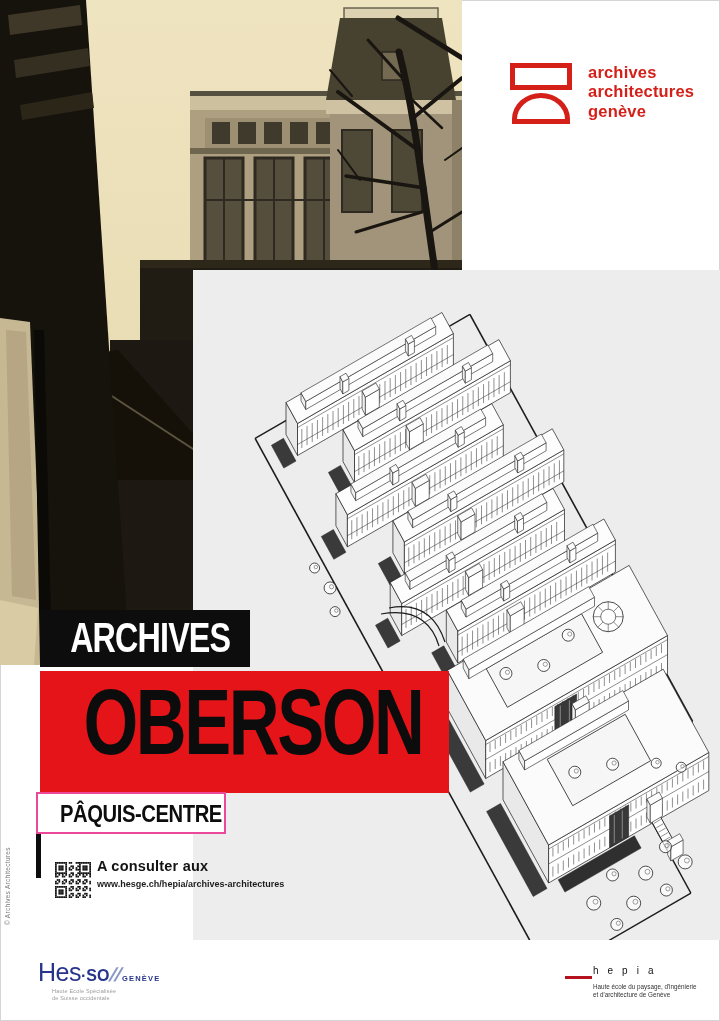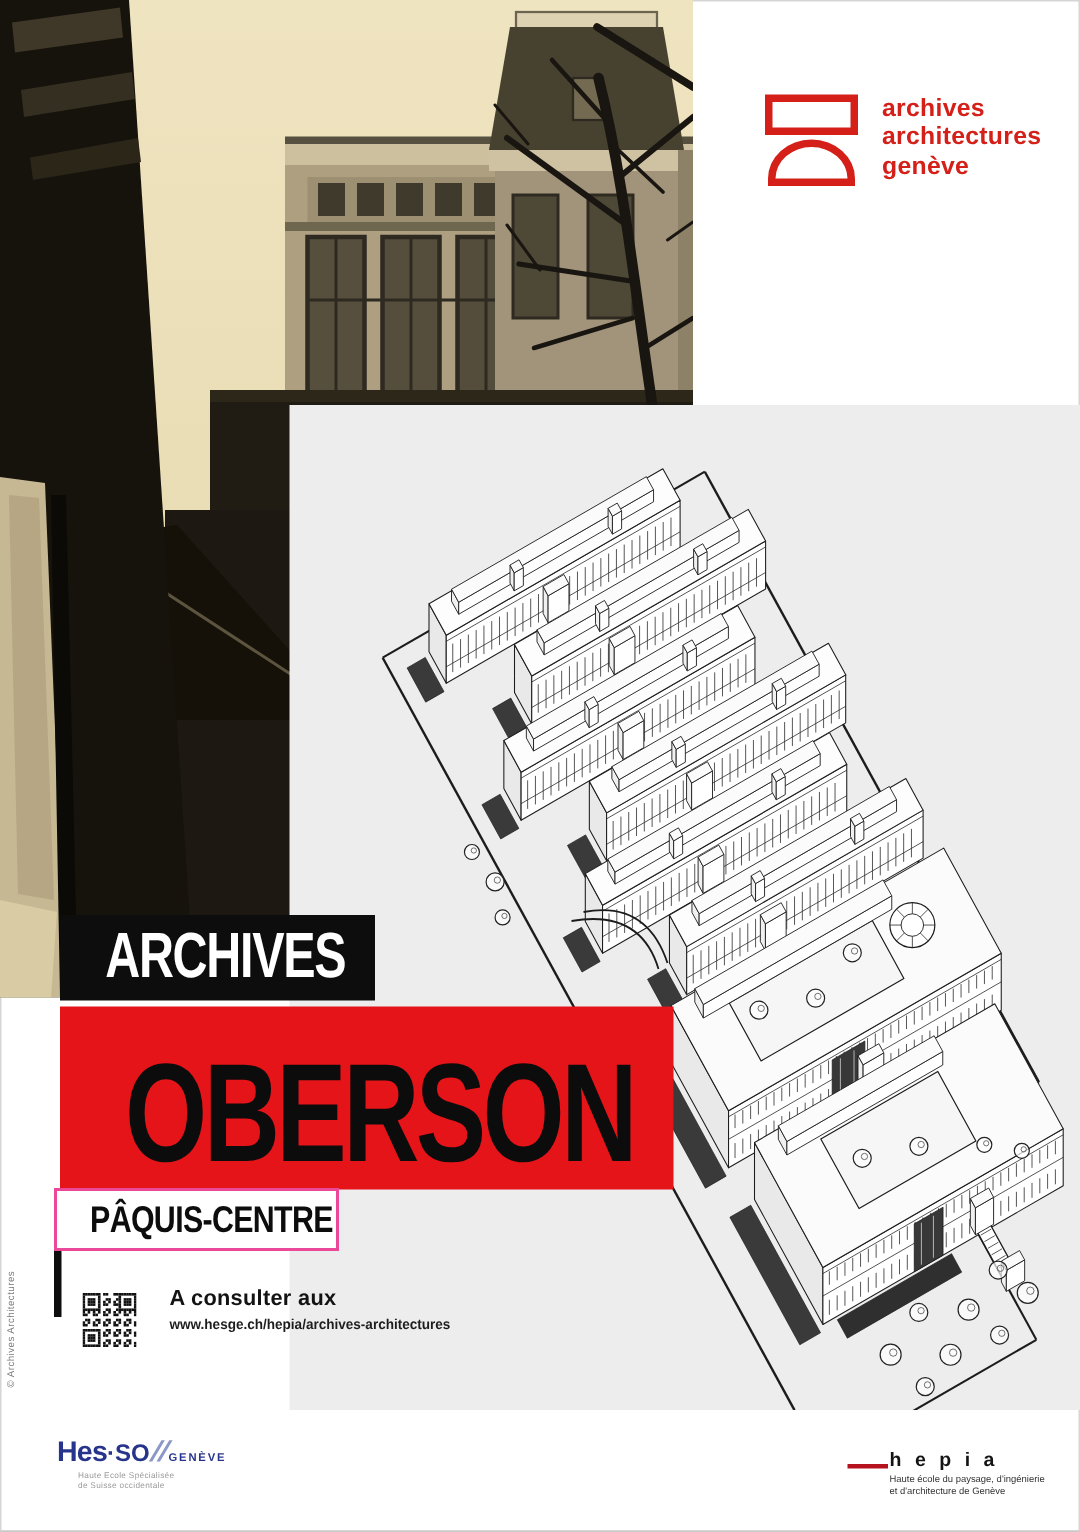--- a/index.html
+++ b/index.html
@@ -15,45 +15,45 @@
   .brand-rect{position:absolute;left:2px;top:3px;width:52px;height:17px;border:5px solid #d42019;}
   .brand-arch{position:absolute;left:4px;top:33px;width:48px;height:21px;border:5px solid #d42019;
     border-radius:29px 29px 0 0 / 26px 26px 0 0;}
   .brand-text{position:absolute;left:80px;top:3px;color:#d42019;font-size:16.5px;font-weight:700;
     line-height:1.17;letter-spacing:.2px;white-space:nowrap;}
   
   .kicker{position:absolute;left:40px;top:610px;width:210px;height:57px;background:#0d0d0d;z-index:4;
     display:flex;align-items:center;justify-content:center;padding-left:10px;box-sizing:border-box;}
   .kicker span{color:#fff;font-size:38px;font-weight:800;transform:scale(.85,1.12);letter-spacing:-1px;white-space:nowrap;}
   .nameplate{position:absolute;left:40px;top:671px;width:409px;height:122px;background:#e41419;z-index:4;
-    display:flex;align-items:flex-end;justify-content:center;padding-left:16px;box-sizing:border-box;}
+    display:flex;align-items:flex-start;justify-content:center;padding-left:16px;box-sizing:border-box;}
   .nameplate span{color:#0c0c0c;font-size:88px;font-weight:800;transform:scale(.80,1.06);letter-spacing:-3px;white-space:nowrap;}
   .locbox{position:absolute;left:36px;top:792px;width:190px;height:42px;background:#fff;border:2px solid #ec4899;
     z-index:5;display:flex;align-items:center;justify-content:center;padding-left:20px;box-sizing:border-box;}
   .locbox span{color:#0d0d0d;font-size:23px;font-weight:800;transform:scale(.88,1.08);letter-spacing:-.5px;white-space:nowrap;}
   .loc-tail{position:absolute;left:36px;top:800px;width:5px;height:78px;background:#0d0d0d;z-index:4;}
   
   .qr{position:absolute;left:55px;top:862px;width:36px;height:36px;z-index:5;}
-  .consult{position:absolute;left:97px;top:858px;z-index:5;color:#131313;margin-left:16px;}
+  .consult{position:absolute;left:97px;top:858px;z-index:5;color:#131313;}
   .consult .big{font-size:14.5px;font-weight:700;line-height:1.18;letter-spacing:.2px;}
   .consult .url{margin-top:3px;font-size:9.5px;font-weight:700;color:#1d1d1d;transform:scaleX(.95);transform-origin:0 0;white-space:nowrap;}
   
   .copyright{position:absolute;left:4px;top:925px;transform:rotate(-90deg);transform-origin:0 0;
     font-size:6.5px;color:#7a7a7a;white-space:nowrap;z-index:5;letter-spacing:.3px;}
   
   .hesso{position:absolute;left:38px;top:958px;z-index:5;color:#27348b;white-space:nowrap;}
-  .hesso .hes{font-size:19px;font-weight:700;letter-spacing:-.5px;}
+  .hesso .hes{font-size:25px;font-weight:400;letter-spacing:-.5px;}
   .hesso .so{font-size:16px;font-weight:700;}
   .hesso .slashes{display:inline-block;font-size:19px;font-weight:800;font-style:italic;color:#8b97c6;
     transform:skewX(-12deg);margin:0 1px;}
   .hesso .region{font-size:7.5px;font-weight:700;letter-spacing:1.2px;color:#27348b;}
   .hesso-sub{margin:1px 0 0 14px;font-size:5.5px;line-height:1.25;color:#9a9a9a;letter-spacing:.2px;}
   .hepia{position:absolute;left:565px;top:960px;z-index:5;}
   .hepia-line{position:absolute;left:0px;top:16px;width:27px;height:3px;background:#b5121f;}
-  .hepia-name{position:absolute;left:28px;top:5px;font-size:13px;font-weight:700;color:#141414;letter-spacing:9px;}
+  .hepia-name{position:absolute;left:28px;top:5px;font-size:10px;font-weight:400;color:#141414;letter-spacing:9px;}
   .hepia-sub{position:absolute;left:28px;top:23px;font-size:6.3px;line-height:1.3;color:#333;white-space:nowrap;}
 </style>
 </head>
 <body>
 
 <div class="poster">
 
   <svg class="photo" viewBox="0 0 462 665" preserveAspectRatio="none">
     <defs>
       <linearGradient id="sky" x1="0" y1="0" x2="0" y2="1">

